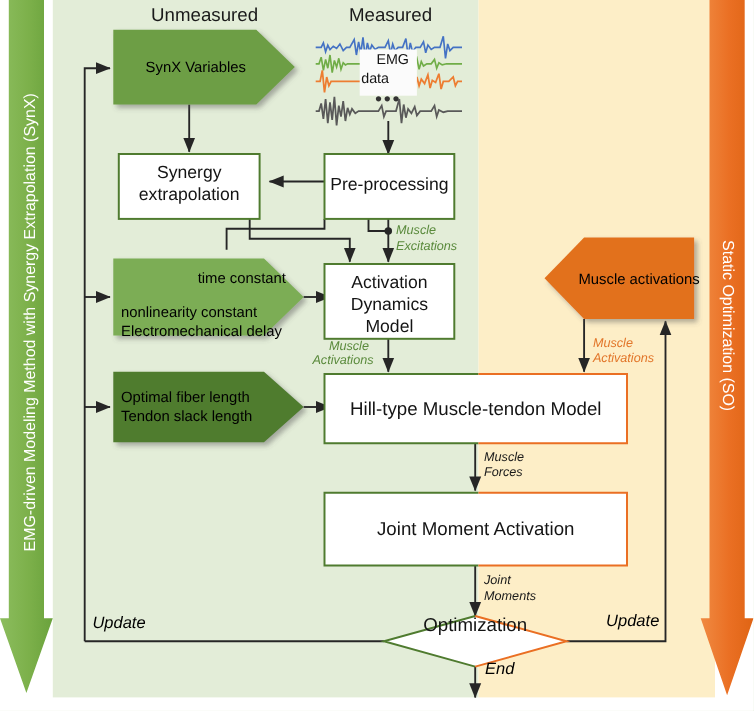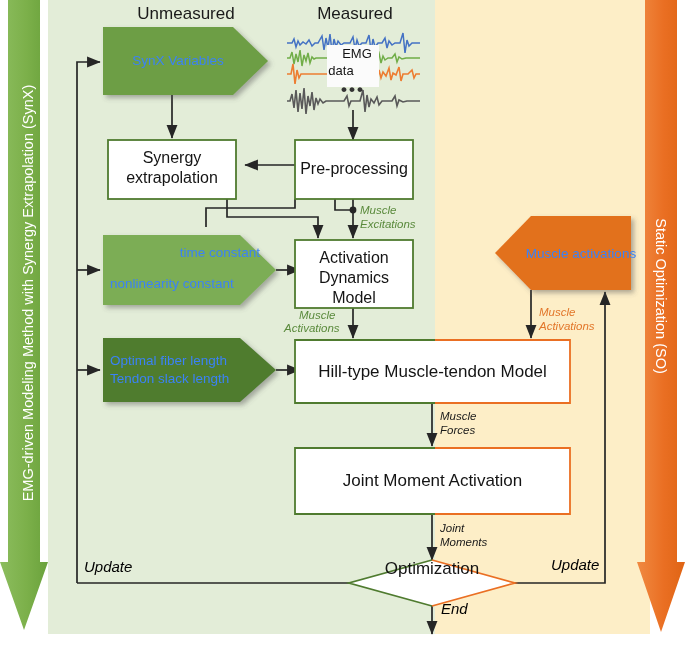--- a/index.html
+++ b/index.html
@@ -4,21 +4,21 @@
 <style>
   html,body{margin:0;padding:0;background:#ffffff;}
   body{width:685px;height:646px;position:relative;overflow:hidden;
        font-family:"Liberation Sans","DejaVu Sans",sans-serif;}
   #stage{position:absolute;left:0;top:0;width:685px;height:646px;padding-left:12px;}
   #stage > svg{position:absolute;left:0;top:0;}
   .lbl{position:absolute;pointer-events:none;}
   .hdr{font-size:17px;color:#1a1a1a;text-align:center;}
   .boxtxt{font-size:16px;color:#141414;text-align:center;line-height:20px;}
   .boxtxt.big{font-size:17px;}
-  .pentxt{font-size:13.5px;color:#3b82f6;line-height:18px;}
+  .pentxt{font-size:13.5px;color:#000000;line-height:18px;}
   .pentxt.c{text-align:center;}
   .flowlbl{font-size:11.5px;font-style:italic;line-height:13px;}
   .flowlbl.g{color:#5a8a3c;}
   .flowlbl.o{color:#e2762a;}
   .flowlbl.k{color:#1a1a1a;}
   .updt{font-size:15px;font-style:italic;color:#000000;}
   .emglbl{font-size:13px;color:#141414;text-align:center;line-height:16px;}
   .vbandtxt{position:absolute;color:#fff;font-size:14.5px;white-space:nowrap;}
   .dots{font-size:17px;font-weight:bold;color:#333;letter-spacing:2px;text-align:center;}
 </style>
@@ -169,20 +169,21 @@
 
 <div class="lbl pentxt c" style="left:108px;top:52px;width:140px;">SynX Variables</div>
 
 <div class="lbl boxtxt" style="left:108px;top:148px;width:128px;">Synergy</div>
 <div class="lbl boxtxt" style="left:108px;top:168px;width:128px;">extrapolation</div>
 
 <div class="lbl boxtxt" style="left:295px;top:159px;width:118px;">Pre-processing</div>
 
 <div class="lbl pentxt" style="left:110px;top:244px;width:150px;text-align:right;">time constant</div>
 <div class="lbl pentxt" style="left:110px;top:275px;width:160px;">nonlinearity constant</div>
+<div class="lbl pentxt" style="left:110px;top:292px;width:165px;">Electromechanical delay</div>
 
 <div class="lbl pentxt" style="left:110px;top:352px;width:160px;">Optimal fiber length</div>
 <div class="lbl pentxt" style="left:110px;top:370px;width:160px;">Tendon slack length</div>
 
 <div class="lbl boxtxt" style="left:295px;top:248px;width:118px;">Activation</div>
 <div class="lbl boxtxt" style="left:295px;top:268px;width:118px;">Dynamics</div>
 <div class="lbl boxtxt" style="left:295px;top:288px;width:118px;">Model</div>
 
 <div class="lbl pentxt c" style="left:516px;top:245px;width:130px;">Muscle activations</div>
 

